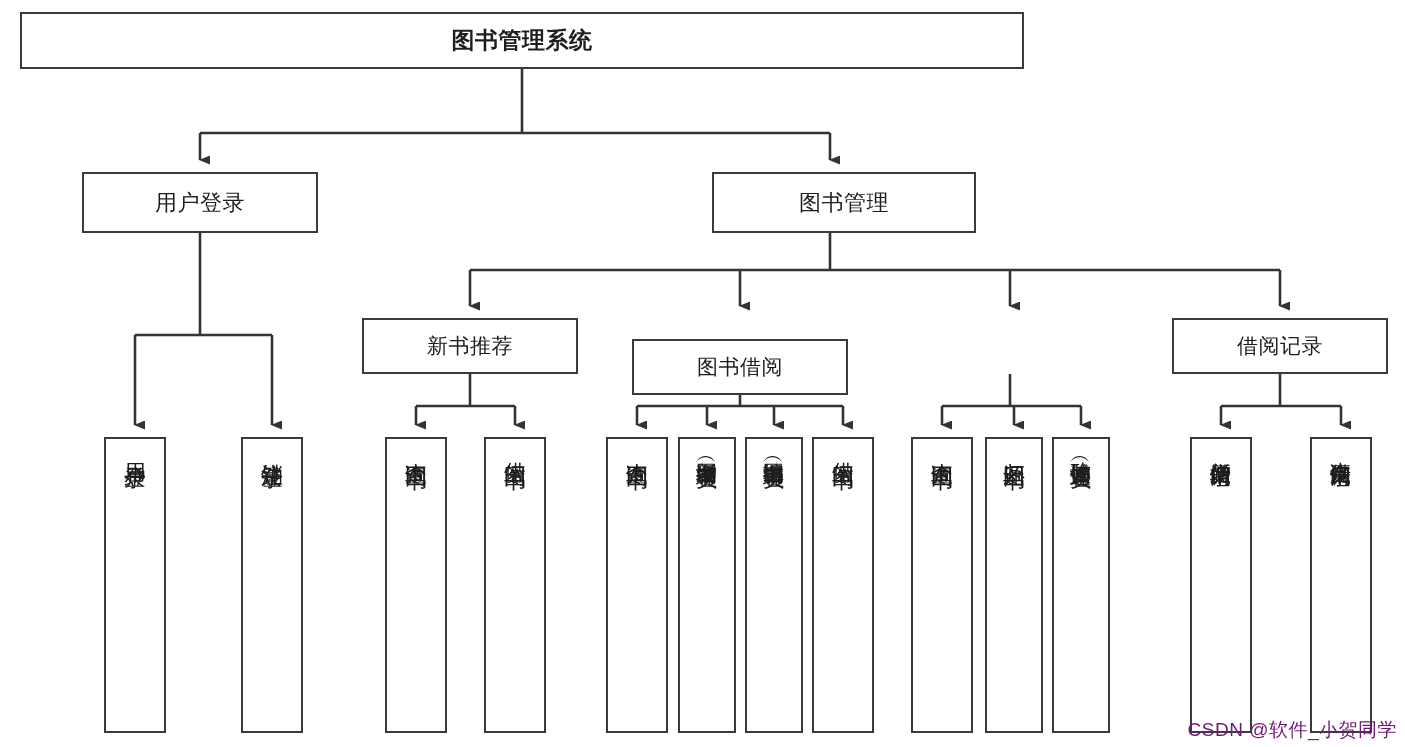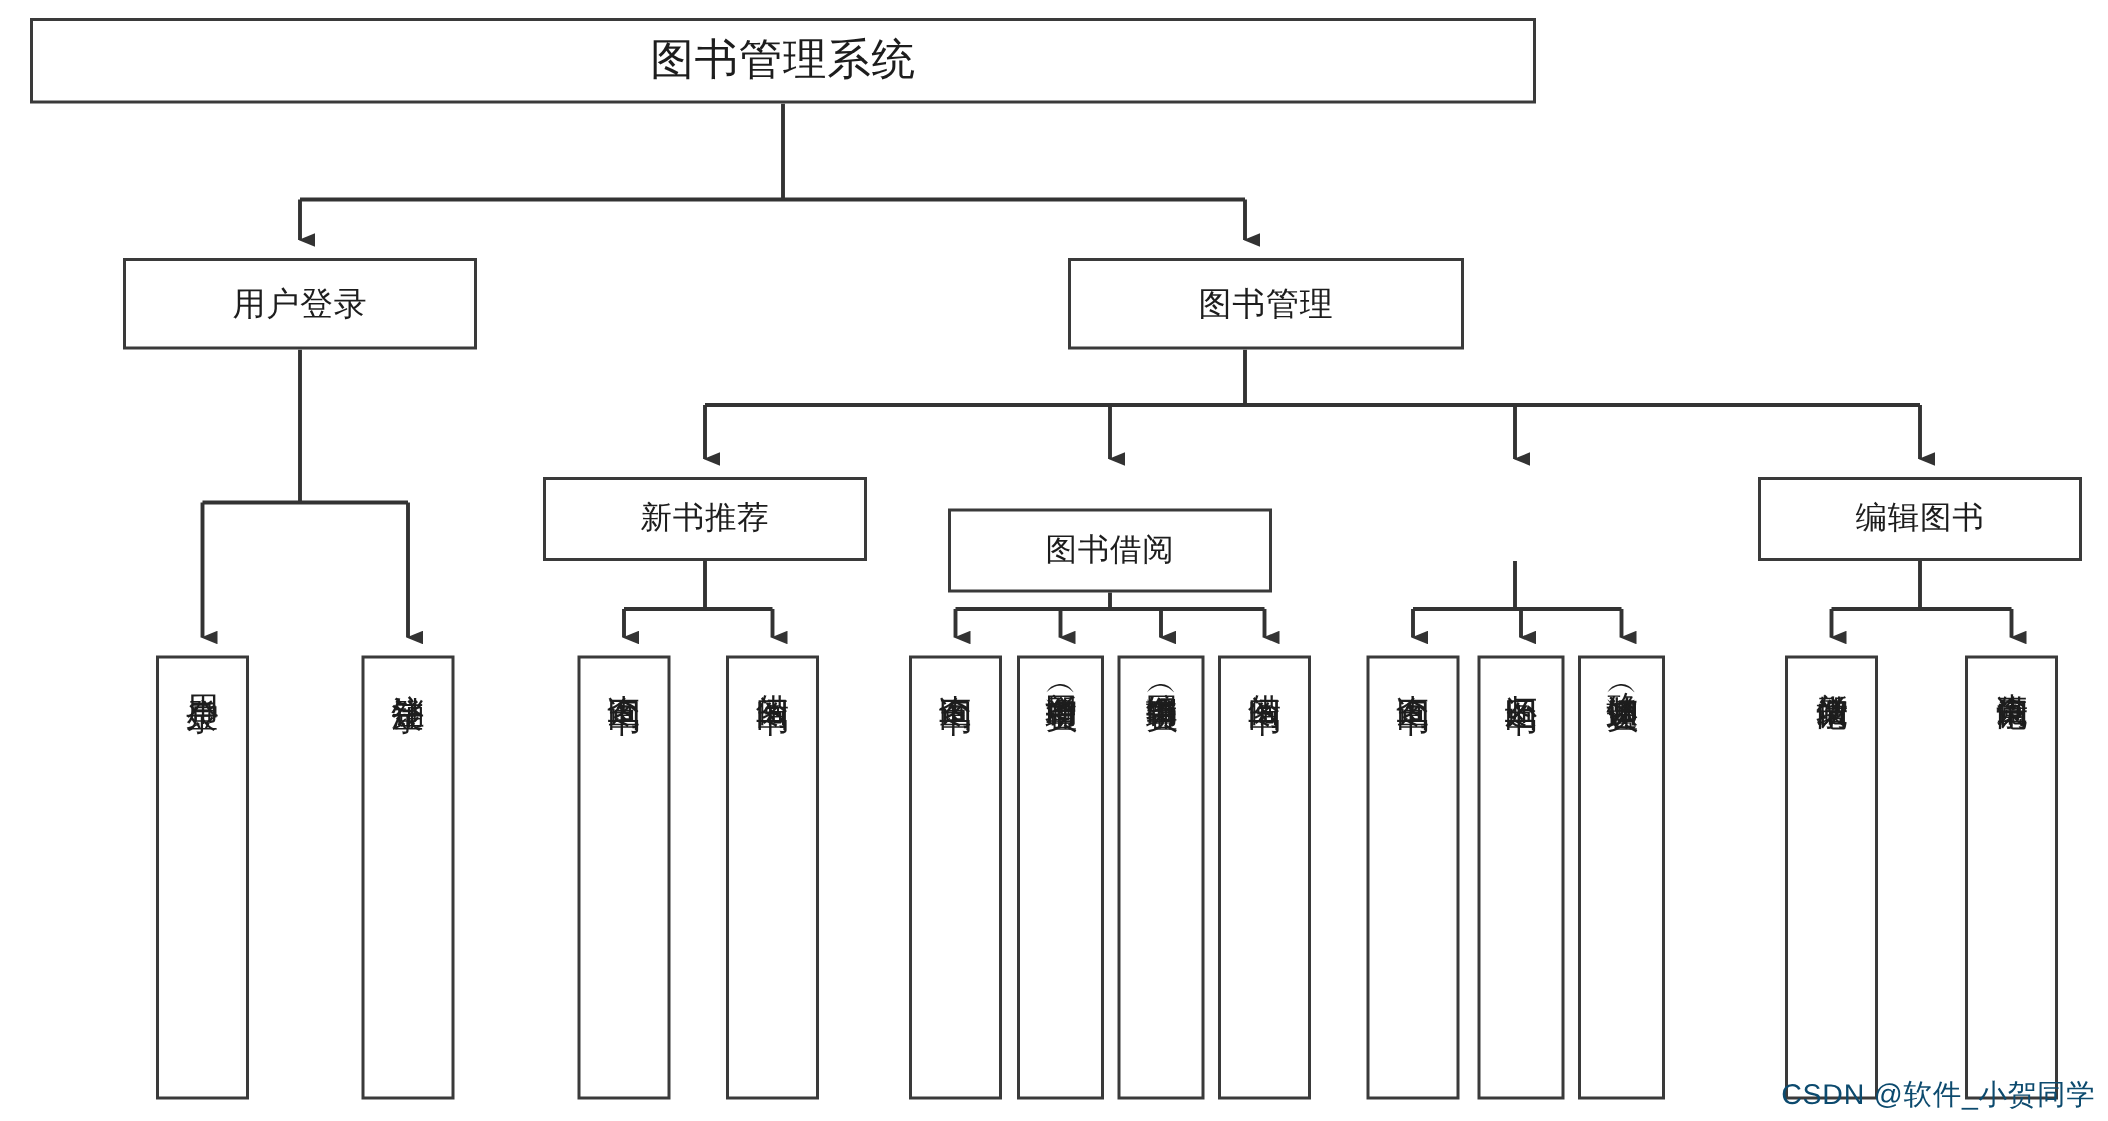--- a/index.html
+++ b/index.html
@@ -35,21 +35,21 @@
     align-items: center;
     justify-content: center;
     color: #1d1d1d;
   }
   .node-label {
     display: block;
     text-align: center;
     line-height: 1.18;
     letter-spacing: 0.5px;
   }
-  .node.root .node-label      { font-size: 29px; }
+  .node.root .node-label      { font-size: 23px; font-weight: bold; }
   .node.level2 .node-label    { font-size: 22px; }
   .node.level3 .node-label    { font-size: 21px; text-align: center; }
   
   .node.leaf {
     align-items: flex-start;
     justify-content: center;
     padding-top: 6px;
   }
   .node.leaf .node-label {
     writing-mode: vertical-rl;
@@ -62,21 +62,21 @@
   .node.leaf.tall-text .node-label {
     font-size: 21px;
     letter-spacing: 1px;
   }
   
   #watermark {
     position: absolute;
     right: 8px;
     bottom: 4px;
     font-size: 19px;
-    color: #0c4a6e;
+    color: #701a75;
     letter-spacing: 0.5px;
     white-space: nowrap;
     user-select: none;
   }
 </style>
 </head>
 <body>
 
 <div id="canvas">
 
@@ -141,21 +141,21 @@
     <span class="node-label">图书管理</span>
   </div>
 
   <div class="node level3" style="left:362px; top:318px; width:216px; height:56px;">
     <span class="node-label">新书推荐</span>
   </div>
   <div class="node level3" style="left:632px; top:318px; width:216px; height:56px;margin-top:21px;">
     <span class="node-label">图书借阅</span>
   </div>
   <div class="node level3" style="left:1172px; top:318px; width:216px; height:56px;">
-    <span class="node-label">编辑图书</span>
+    <span class="node-label">借阅记录</span>
   </div>
 
   <div class="node leaf" style="left:104px; top:437px; width:62px; height:296px;">
     <span class="node-label">用户登录</span>
   </div>
   <div class="node leaf" style="left:241px; top:437px; width:62px; height:296px;">
     <span class="node-label">注销登录</span>
   </div>
 
   <div class="node leaf" style="left:385px; top:437px; width:62px; height:296px;">

